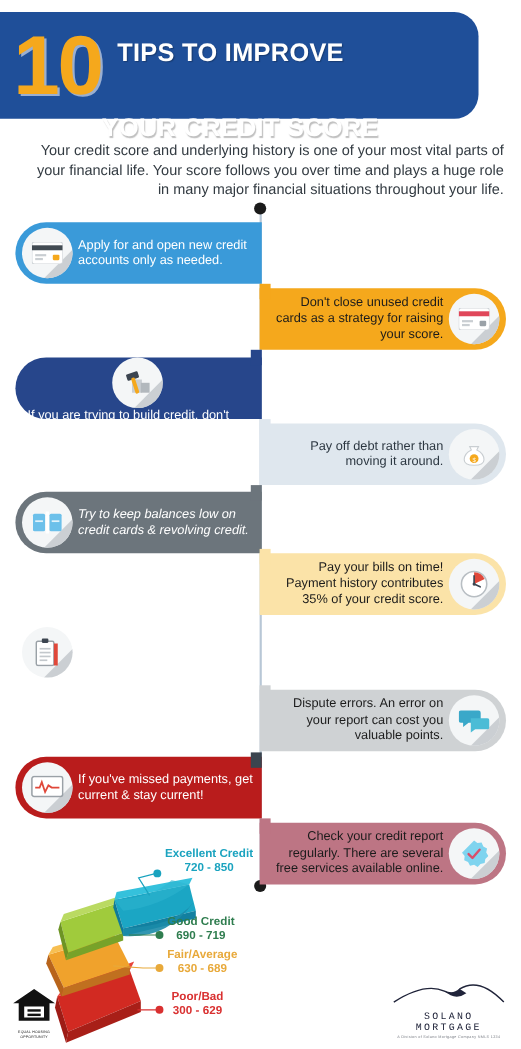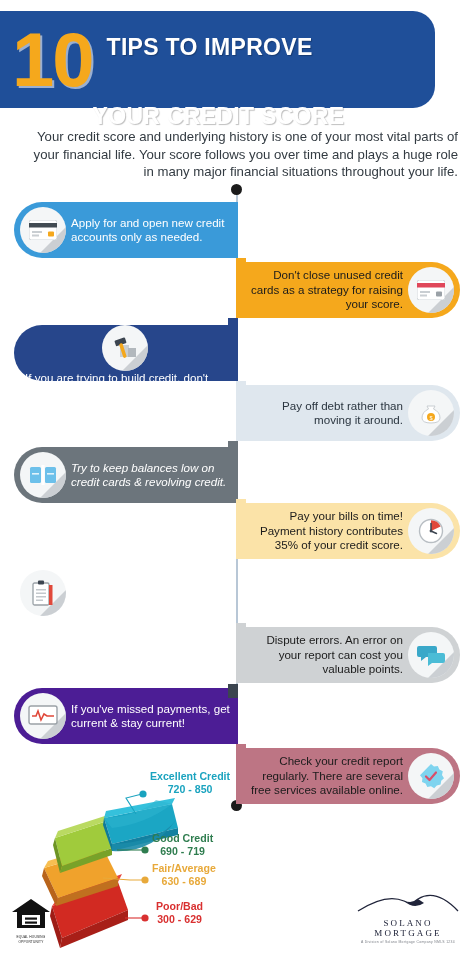--- a/index.html
+++ b/index.html
@@ -88,21 +88,21 @@
 
   
   .chart { position: absolute; left: 0; top: 758px; width: 474px; height: 196px; }
   .chart-label { position: absolute; text-align: center; font-size: 10.6px; font-weight: bold; line-height: 12.5px; white-space: nowrap; }
   .chart-label .rng { font-weight: bold; }
 
   
   .eho { position: absolute; left: 10px; top: 897px; width: 42px; height: 46px; }
   .eho-cap { font-size: 3.2px; letter-spacing: .2px; text-align: center; color: #111; line-height: 3.6px; margin-top: 1px; }
   .solano { position: absolute; left: 352px; top: 888px; width: 112px; text-align: center; }
-  .solano-name { font-size: 9px; letter-spacing: 2.1px; color: #20243a; font-family: Liberation Serif, serif; }
+  .solano-name { font-size: 9px; letter-spacing: 2.1px; color: #20243a; font-family: Liberation Mono, monospace; }
   .solano-tag { font-size: 3.4px; letter-spacing: .3px; color: #7d8088; margin-top: 2px; }
 </style>
 </head>
 <body>
 
 <div id="page">
 
   <div class="header" style="background: rgb(31, 79, 153);">
     <div class="header-num" style="color: rgb(245, 168, 28);">10</div>
     <div>
@@ -218,21 +218,21 @@
     <div class="medallion">
       <div class="shadow"></div>
       <svg class="glyph" width="28" height="24" viewBox="0 0 28 24">
         <path d="M2 3 h16 a2 2 0 0 1 2 2 v7 a2 2 0 0 1 -2 2 h-9 l-5 4 v-4 h-2 a2 2 0 0 1 -2 -2 v-7 a2 2 0 0 1 2 -2 z" fill="#3aa8c9"></path>
         <path d="M11 10 h15 a2 2 0 0 1 2 2 v6 a2 2 0 0 1 -2 2 h-11 l-4 3 v-3 a2 2 0 0 1 0 0 v-10 z" fill="#4bbcd6"></path>
       </svg>
     </div>
     <div class="tip-text" style="color: rgb(27, 27, 27);">Dispute errors. An error on your report can cost you valuable points.</div>
   </div>
 
-  <div class="tip left" id="tip9" style="top: 688px; background: #4c1d95; justify-content: space-between;">
+  <div class="tip left" id="tip9" style="top: 688px; background: #b91c1c; justify-content: space-between;">
     <div class="medallion">
       <div class="shadow"></div>
       <svg class="glyph" width="30" height="22" viewBox="0 0 30 22">
         <rect x="1" y="1" width="28" height="18" rx="2" fill="#fff" stroke="#9aa1a7" stroke-width="1.4"></rect>
         <polyline points="4,11 8,11 10,6 13,15 16,9 19,11 26,11" fill="none" stroke="#e0483a" stroke-width="1.6"></polyline>
       </svg>
     </div>
     <div class="tip-text" style="color: rgb(255, 255, 255);">If you've missed payments, get current &amp; stay current!</div>
   </div>
 

